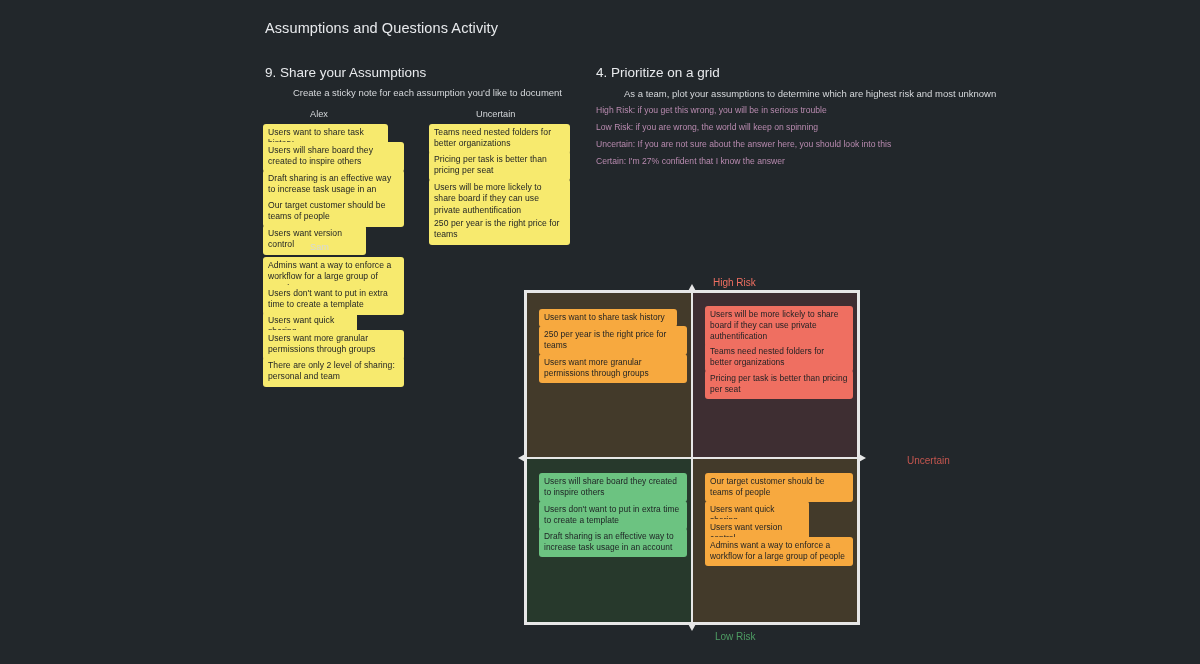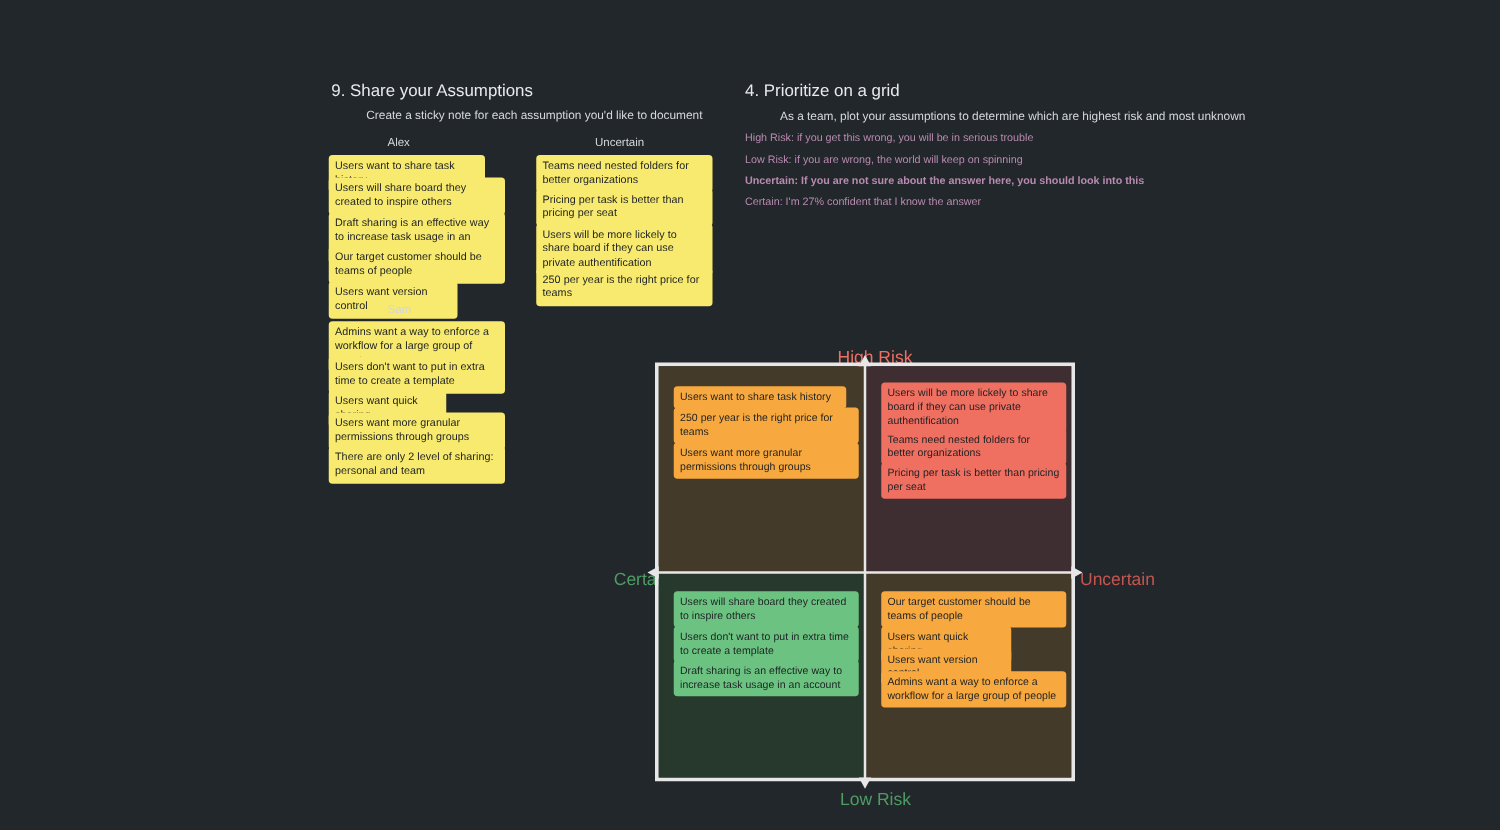--- a/index.html
+++ b/index.html
@@ -135,22 +135,23 @@
   }
   .arrow.right {
     top: 50%; right: -9px; margin-top: -5px;
     border-top: 5px solid transparent;
     border-bottom: 5px solid transparent;
     border-left: 9px solid #e7e7e7;
   }
 
   .axis-label {
     position: absolute;
-    font-size: 14px;
+    font-size: 10px;
     white-space: nowrap;
+    margin-left: 43px;
   }
   .axis-label.high   { color: #ef6f61; left: 670px; top: 277px; }
   .axis-label.low    { color: #4e9c63; left: 672px; top: 631px; }
   .axis-label.certain{ color: #4e9c63; left: 491px; top: 455px; }
   .axis-label.uncertain { color: #c4564f; left: 864px; top: 455px; }
 
   
   .gnote {
     position: absolute;
     font-size: 8.4px;
@@ -163,20 +164,21 @@
   }
   .gnote.orange { background: #f7a93f; }
   .gnote.red    { background: #ef6f61; }
   .gnote.green  { background: #6cc381; }
 </style>
 </head>
 <body>
 
 <div id="canvas">
 
+  <div class="board-title">Assumptions and Questions Activity</div>
 
   <div class="section-title" style="left:265px; top:65px;">9. Share your Assumptions</div>
   <div class="section-sub" style="left:265px; top:87px;">Create a sticky note for each assumption you'd like to document</div>
 
   <div class="person-name" style="left:265px; top:109px;">Alex</div>
   <div class="note" style="left:263px; top:124px; width:125px;">Users want to share task history</div>
   <div class="note" style="left:263px; top:142px; width:141px;">Users will share board they created to inspire others</div>
   <div class="note" style="left:263px; top:170px; width:141px;">Draft sharing is an effective way to increase task usage in an account</div>
   <div class="note" style="left:263px; top:197px; width:141px;">Our target customer should be teams of people</div>
   <div class="note" style="left:263px; top:225px; width:103px;">Users want version control</div>
@@ -192,21 +194,21 @@
   <div class="note" style="left:429px; top:124px; width:141px;">Teams need nested folders for better organizations</div>
   <div class="note" style="left:429px; top:151px; width:141px;">Pricing per task is better than pricing per seat</div>
   <div class="note" style="left:429px; top:179px; width:141px;">Users will be more lickely to share board if they can use private authentification</div>
   <div class="note" style="left:429px; top:215px; width:141px;">250 per year is the right price for teams</div>
 
   <div class="section-title" style="left:596px; top:65px;">4. Prioritize on a grid</div>
   <div class="section-sub" style="left:596px; top:88px;">As a team, plot your assumptions to determine which are highest risk and most unknown</div>
 
   <div class="legend-line" style="left:596px; top:105px;">High Risk: if you get this wrong, you will be in serious trouble</div>
   <div class="legend-line" style="left:596px; top:122px;">Low Risk: if you are wrong, the world will keep on spinning</div>
-  <div class="legend-line" style="left:596px; top:139px;font-weight:bold;">Uncertain: If you are not sure about the answer here, you should look into this</div>
+  <div class="legend-line" style="left:596px; top:139px;">Uncertain: If you are not sure about the answer here, you should look into this</div>
   <div class="legend-line" style="left:596px; top:156px;">Certain: I'm 27% confident that I know the answer</div>
 
   <div class="axis-label high">High Risk</div>
   <div class="axis-label low">Low Risk</div>
   <div class="axis-label certain">Certain</div>
   <div class="axis-label uncertain">Uncertain</div>
 
   <div id="grid">
 
     <div class="quad tl"></div>

